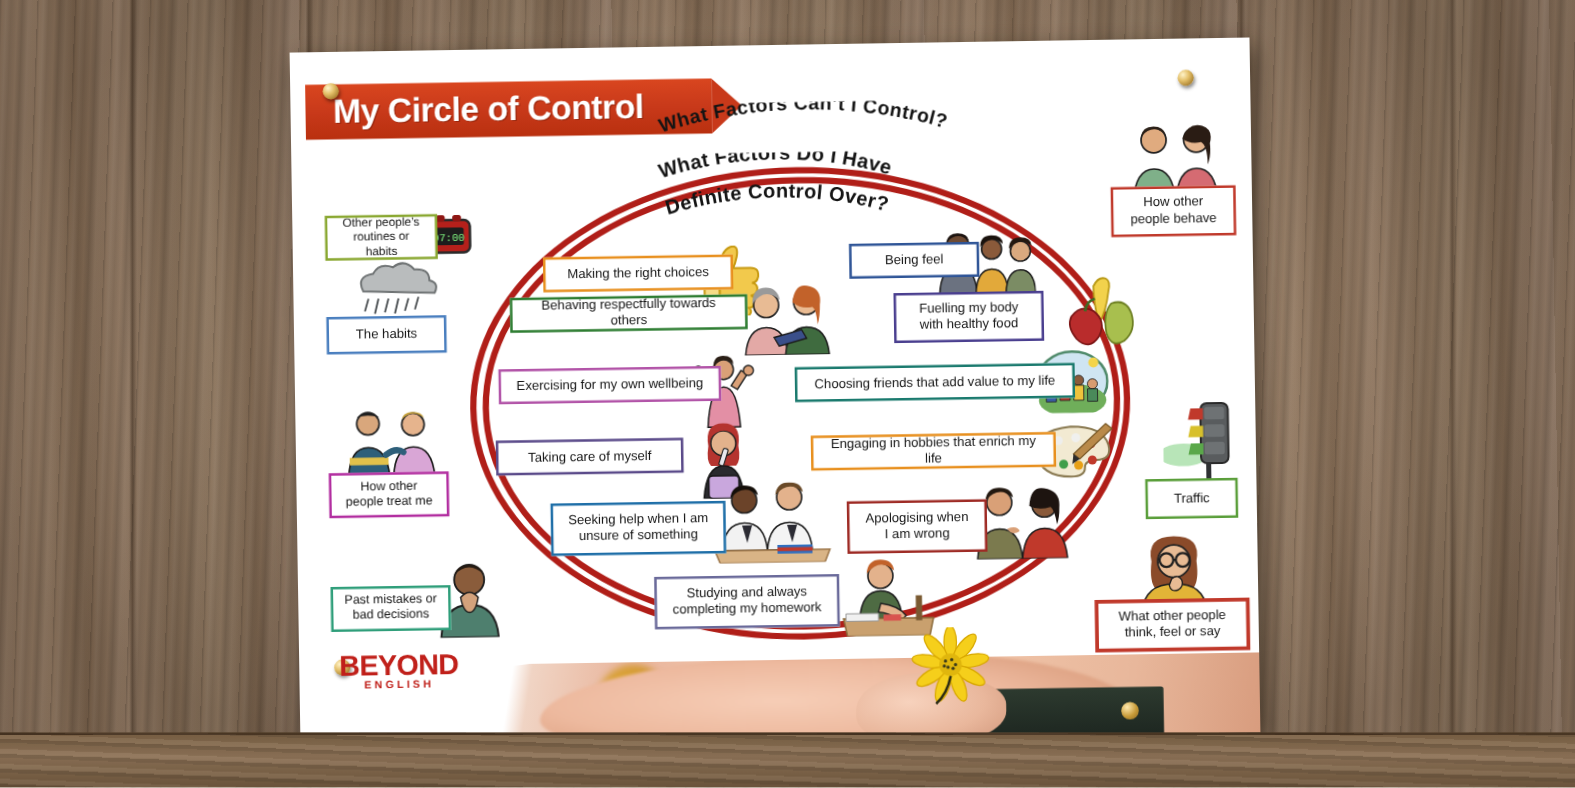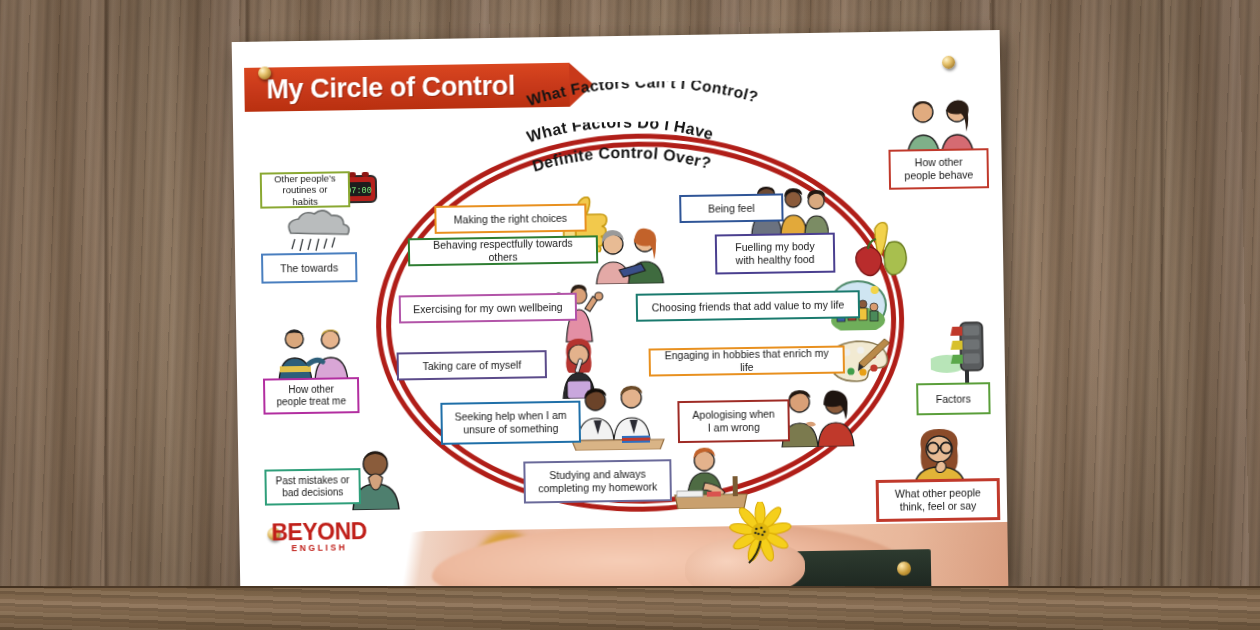--- a/index.html
+++ b/index.html
@@ -234,21 +234,21 @@
             <line x1="18" y1="30" x2="15" y2="40"></line>
               <line x1="26" y1="30" x2="23" y2="42"></line>
             <line x1="34" y1="30" x2="31" y2="41"></line>
               <line x1="42" y1="30" x2="39" y2="42"></line>
             <line x1="50" y1="30" x2="47" y2="40"></line>
               <line x1="58" y1="29" x2="55" y2="39"></line>
           </g>
         </svg>
       </div>
       <div class="box" style="left:26px; top:212px; width:96px; height:30px; border-width:2px; border-color:#4a7fbf; font-size:10.5px;">
-        <span class="lbl">The towards</span>
+        <span class="lbl">The habits</span>
       </div>
 
       <div class="art" style="left:34px; top:285px;">
         <svg width="86" height="56" viewBox="0 0 86 56">
           <circle cx="24" cy="13" r="9" fill="#d9a77c" stroke="#2a2a2a" stroke-width="1.4"></circle>
           <path d="M15,8 q9,-8 18,0 q-9,-3 -18,0z" fill="#1f1f1f"></path>
           <path d="M8,56 q1,-24 16,-24 q15,0 17,24z" fill="#2e5f7a" stroke="#1b1b1b" stroke-width="1.3"></path>
           <rect x="9" y="40" width="31" height="6" fill="#e2c14a"></rect>
           <circle cx="60" cy="14" r="9" fill="#e6b48d" stroke="#2a2a2a" stroke-width="1.4"></circle>
           <path d="M51,10 q9,-9 18,-1 q-2,-5 -9,-5 q-8,0 -9,6z" fill="#caa43c"></path>
@@ -293,21 +293,21 @@
           <rect x="34" y="54" width="4" height="18" fill="#2f3133"></rect>
           <path d="M22,10 h10 v9 h-12z" fill="#c0392b"></path>
           <path d="M22,24 h10 v9 h-12z" fill="#d7c02c"></path>
           <path d="M22,38 h10 v9 h-12z" fill="#5aa84a"></path>
           <rect x="33" y="9" width="16" height="10" rx="2" fill="#6e7274"></rect>
           <rect x="33" y="23" width="16" height="10" rx="2" fill="#6e7274"></rect>
           <rect x="33" y="37" width="16" height="10" rx="2" fill="#6e7274"></rect>
         </svg>
       </div>
       <div class="box" style="left:679px; top:352px; width:74px; height:32px; border-width:2px; border-color:#5a9e3a; font-size:10.5px;">
-        <span class="lbl">Factors</span>
+        <span class="lbl">Traffic</span>
       </div>
 
       <div class="art" style="left:665px; top:396px;">
         <svg width="72" height="62" viewBox="0 0 72 62">
           <path d="M18,22 q-4,-20 18,-20 q22,0 18,20 q2,16 -3,22 l-30,0 q-5,-6 -3,-22z" fill="#8b4b2a"></path>
           <circle cx="36" cy="22" r="13" fill="#e8bb94" stroke="#222" stroke-width="1.4"></circle>
           <path d="M22,14 q14,-12 28,0 q-3,-9 -14,-9 q-11,0 -14,9z" fill="#8b4b2a"></path>
           <circle cx="30" cy="21" r="5.5" fill="none" stroke="#1f1f1f" stroke-width="1.8"></circle>
           <circle cx="43" cy="21" r="5.5" fill="none" stroke="#1f1f1f" stroke-width="1.8"></circle>
           <line x1="35.5" y1="21" x2="37.5" y2="21" stroke="#1f1f1f" stroke-width="1.8"></line>

